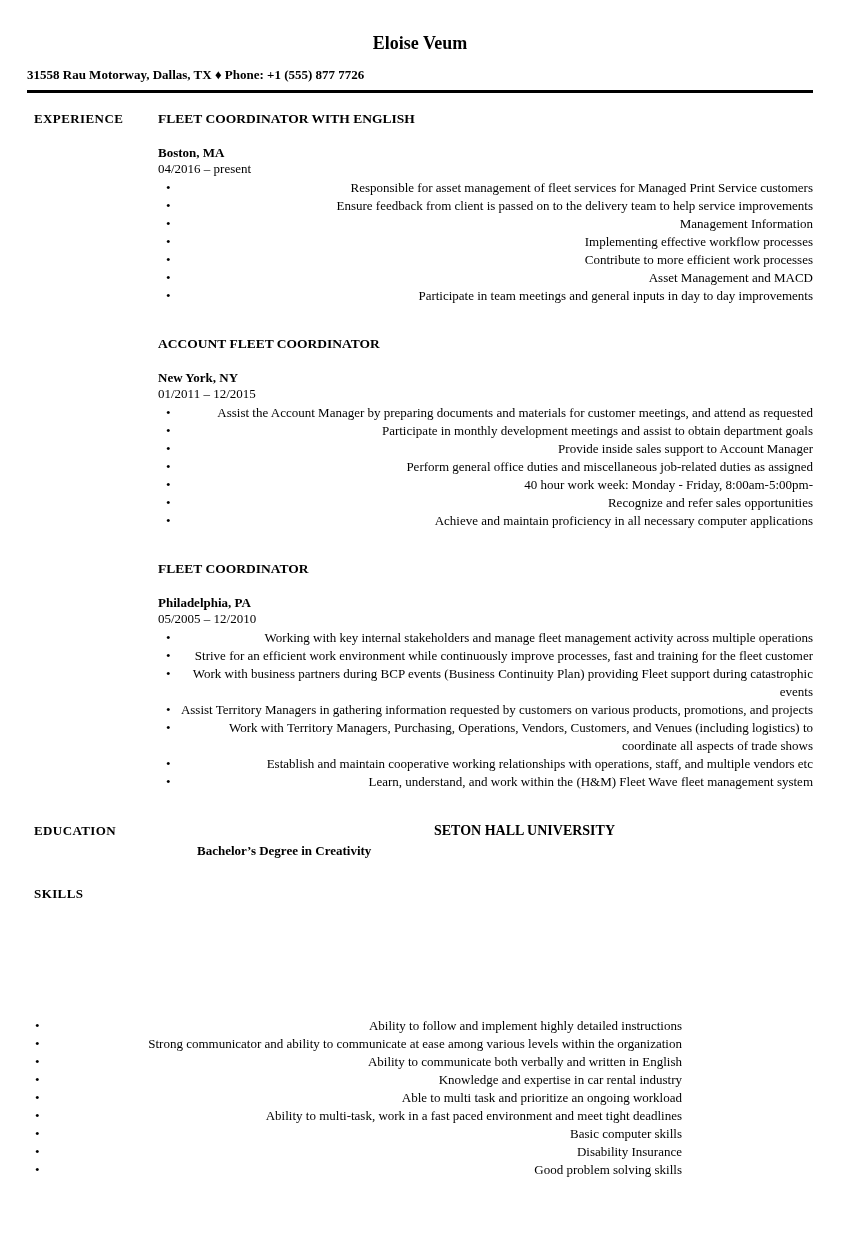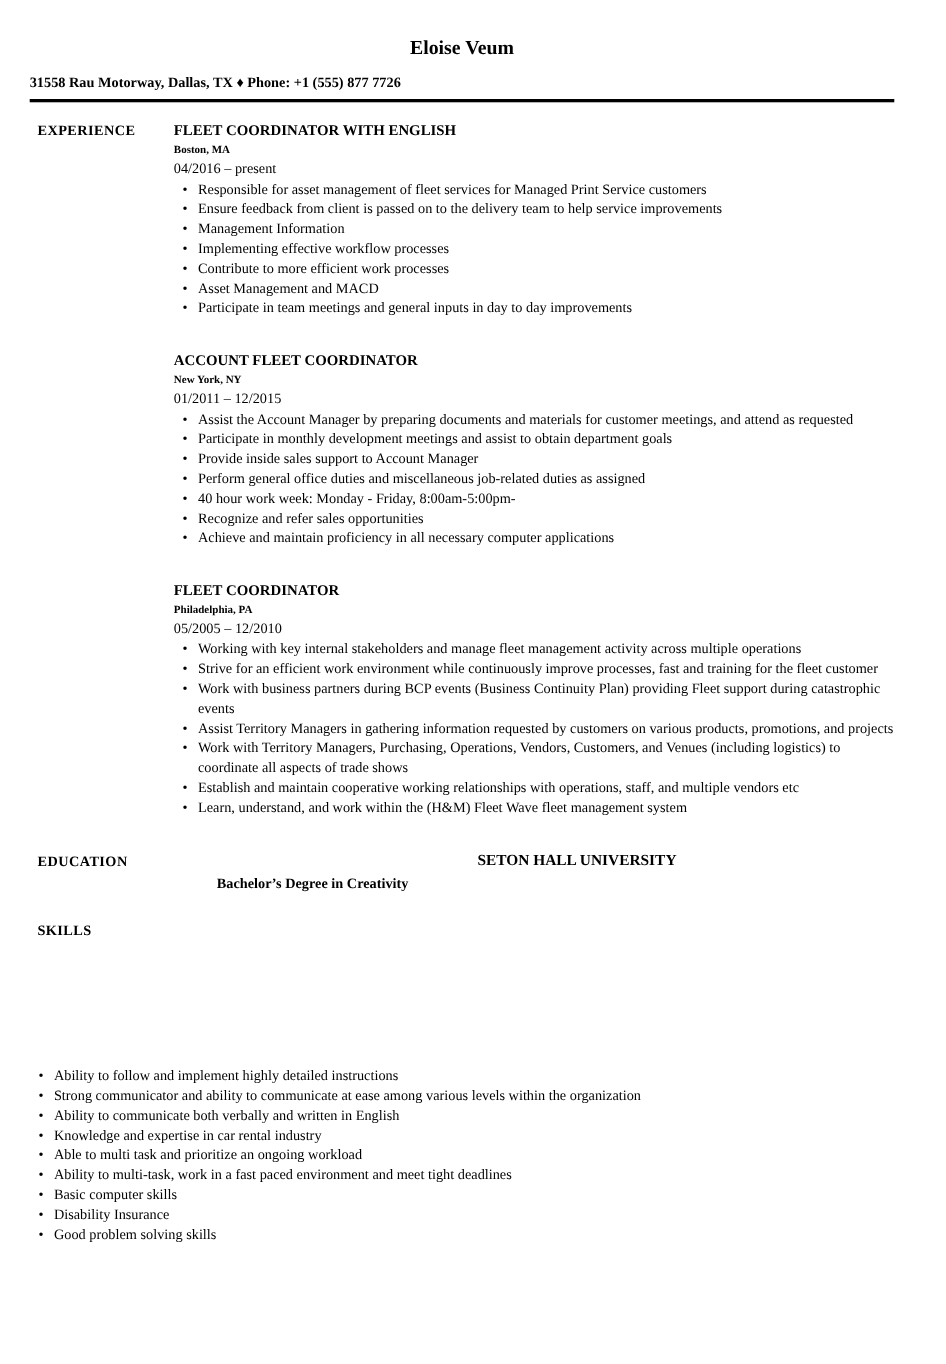--- a/index.html
+++ b/index.html
@@ -58,33 +58,34 @@
     width: 655px;
     flex: 0 0 655px;
   }
   .job + .job { margin-top: 29px; }
   .job-title {
     font-size: 13.5px;
     font-weight: bold;
     line-height: 19px;
   }
   .job-location {
-    font-size: 10px;
+    font-size: 13px;
     font-weight: bold;
     line-height: 17px;
-    margin-top: 0;
+    margin-top: 16px;
   }
   .job-dates {
     font-size: 13px;
     line-height: 16px;
   }
   ul.bullets {
     list-style: none;
     margin: 2px 0 0 0;
     padding: 0;
+    text-align: right;
   }
   ul.bullets li {
     position: relative;
     padding-left: 22px;
     font-size: 13px;
     line-height: 18px;
   }
   ul.bullets li::before {
     content: "\2022";
     position: absolute;

